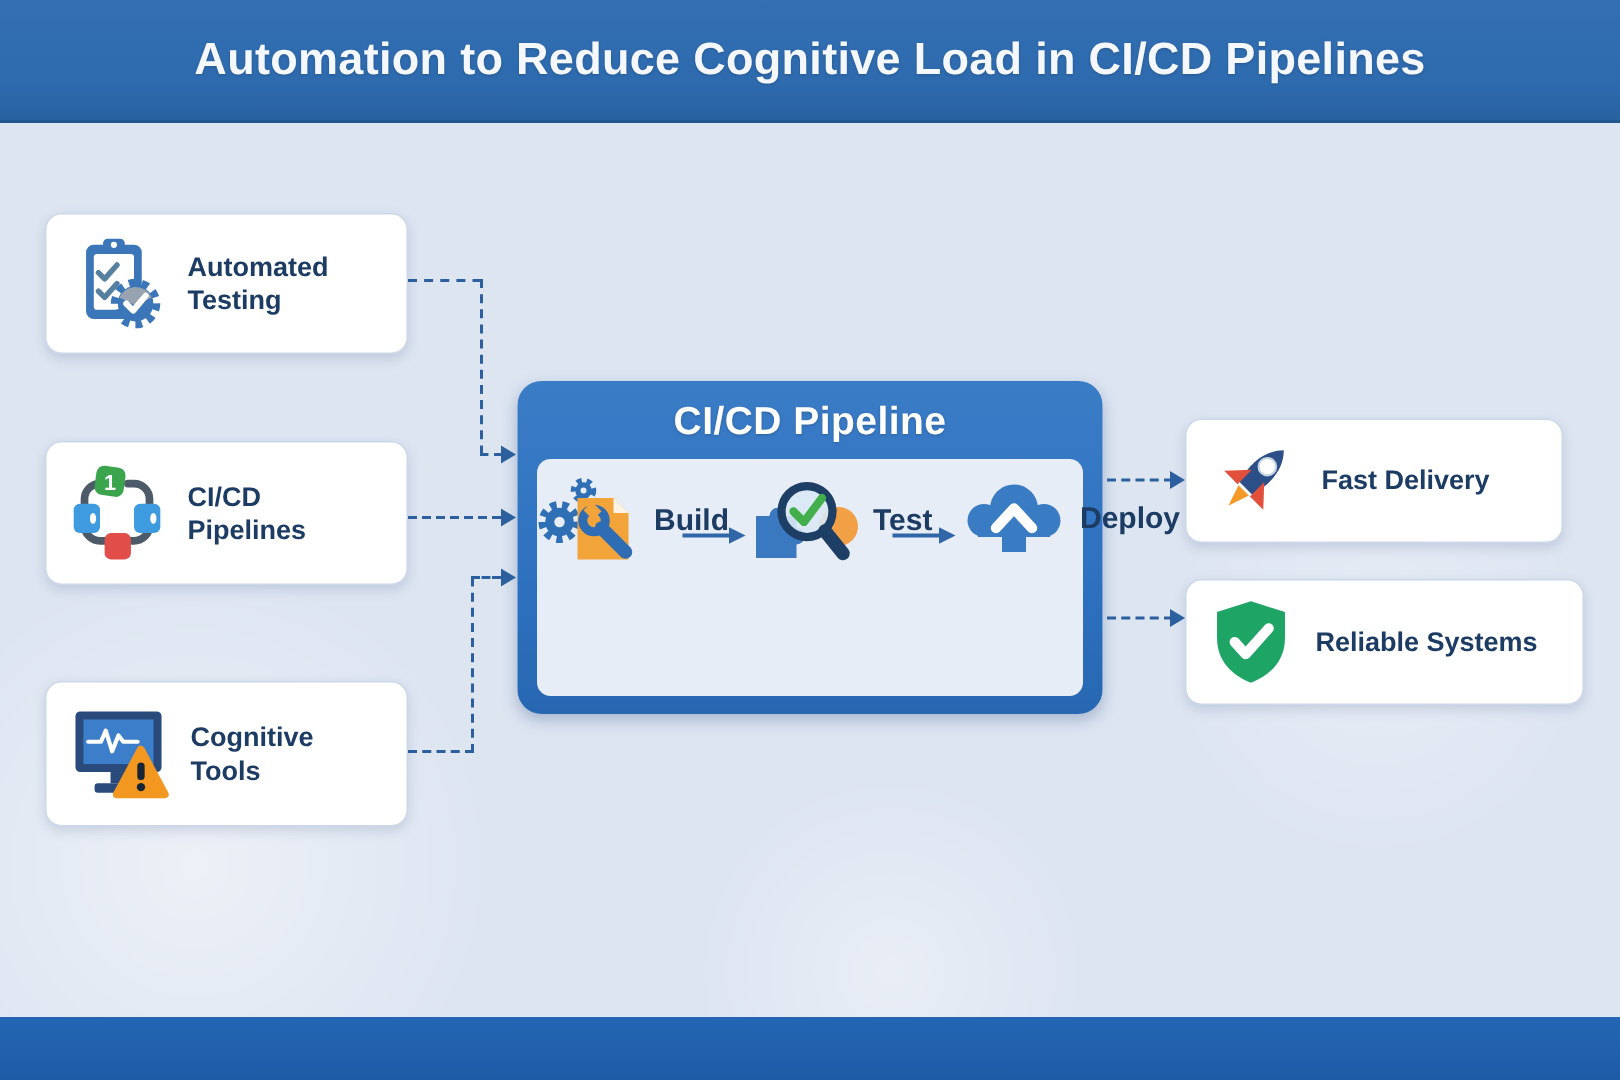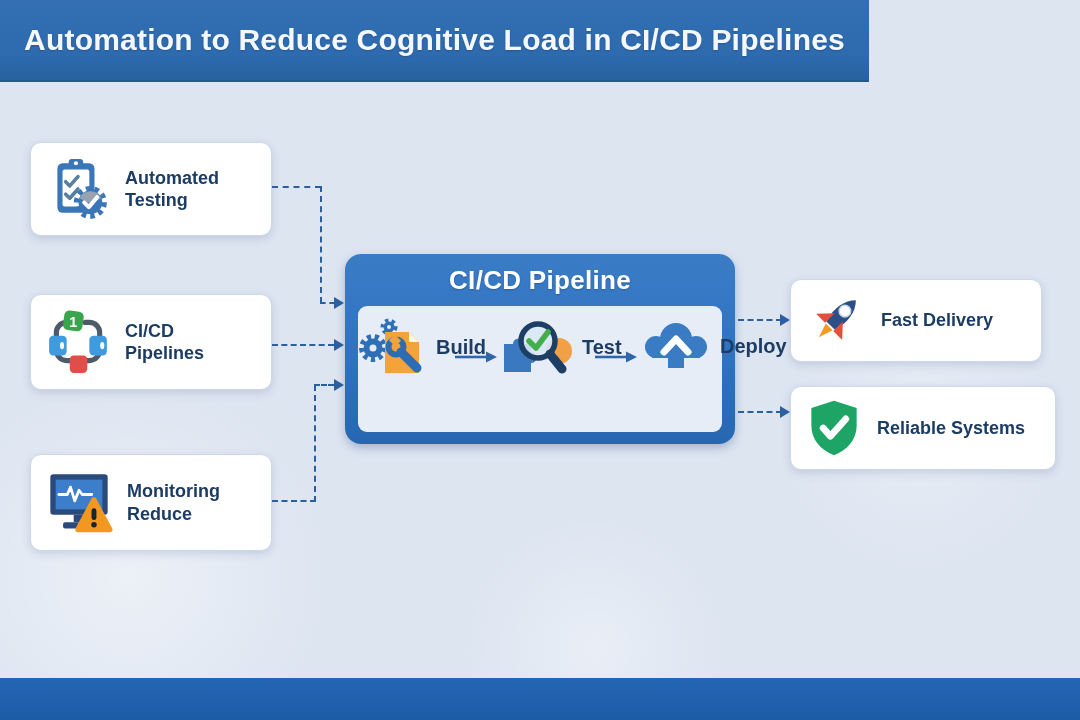--- a/index.html
+++ b/index.html
@@ -12,21 +12,21 @@
   .canvas {
     position:absolute; inset:0;
     background:
       radial-gradient(circle at 12% 80%, rgba(255,255,255,0.45), rgba(255,255,255,0) 18%),
       radial-gradient(circle at 55% 90%, rgba(255,255,255,0.35), rgba(255,255,255,0) 15%),
       radial-gradient(circle at 85% 60%, rgba(255,255,255,0.30), rgba(255,255,255,0) 14%),
       #dde5f1;
   }
   
   .topbar {
-    position:absolute; left:0; top:0; width:869px; height:82px;
+    position:absolute; left:0; top:0; width:1080px; height:82px;
     background:linear-gradient(180deg,#336fb2 0%,#2d6aae 70%,#28619f 100%);
     border-bottom:2px solid #24598f;
     display:flex; align-items:center; justify-content:center;
   }
   .topbar h1 {
     color:#f4f8fd; font-size:30px; font-weight:bold; letter-spacing:0.2px;
     text-shadow:0 1px 2px rgba(0,0,0,0.18);
   }
   .bottombar {
     position:absolute; left:0; bottom:0; width:1080px; height:42px;
@@ -38,21 +38,21 @@
     border:1px solid #ccd8e9; border-radius:11px;
     box-shadow:0 3px 8px rgba(90,110,150,0.22);
     display:flex; align-items:center; padding:0 14px; gap:14px;
   }
   .card-label {
     color:#1c3c64; font-weight:bold; font-size:18px; line-height:1.25;
   }
   .icon-wrap { flex:0 0 auto; display:flex; align-items:center; justify-content:center; }
   
   .pipeline-box {
-    position:absolute; left:345px; top:254px; width:390px; height:190px;
+    position:absolute; left:345px; top:254px; width:390px; height:222px;
     background:linear-gradient(180deg,#3b7cc6 0%,#2e72c0 55%,#2767b2 100%);
     border-radius:16px;
     box-shadow:0 4px 10px rgba(60,90,140,0.35);
   }
   .pipeline-title {
     height:52px; display:flex; align-items:center; justify-content:center;
     color:#ffffff; font-size:26px; font-weight:bold; letter-spacing:0.3px;
     text-shadow:0 1px 2px rgba(0,0,0,0.2);
   }
   .pipeline-inner {
@@ -123,21 +123,21 @@
         <rect x="5" y="4" width="54" height="38" rx="3" fill="#2b4a7c"></rect>
         <rect x="10" y="9" width="44" height="28" fill="#3c7ec9"></rect>
         <polyline points="13,23 21,23 24,16 28,29 32,19 35,23 44,23" stroke="#ffffff" stroke-width="2.6" fill="none" stroke-linecap="round" stroke-linejoin="round"></polyline>
         <rect x="27" y="42" width="9" height="7" fill="#2b4a7c"></rect>
         <rect x="17" y="49" width="30" height="6" rx="2" fill="#2b4a7c"></rect>
         <polygon points="46,28 61,56 31,56" fill="#f2971f" stroke="#f2971f" stroke-width="5" stroke-linejoin="round"></polygon>
         <rect x="43.8" y="36" width="4.6" height="11" rx="2.2" fill="#172436"></rect>
         <circle cx="46.1" cy="51.5" r="2.6" fill="#172436"></circle>
       </svg>
     </span>
-    <span class="card-label">Monitoring Reduce</span>
+    <span class="card-label">Cognitive Tools</span>
   </section>
 
   <section class="pipeline-box">
     <div class="pipeline-title">CI/CD Pipeline</div>
     <div class="pipeline-inner">
 
       <div class="stage">
         <span class="icon-wrap">
           <svg width="72" height="62" viewBox="0 0 72 62">
             <circle cx="31" cy="11" r="6" fill="none" stroke="#2f6fb6" stroke-width="5" stroke-dasharray="3 3"></circle>

